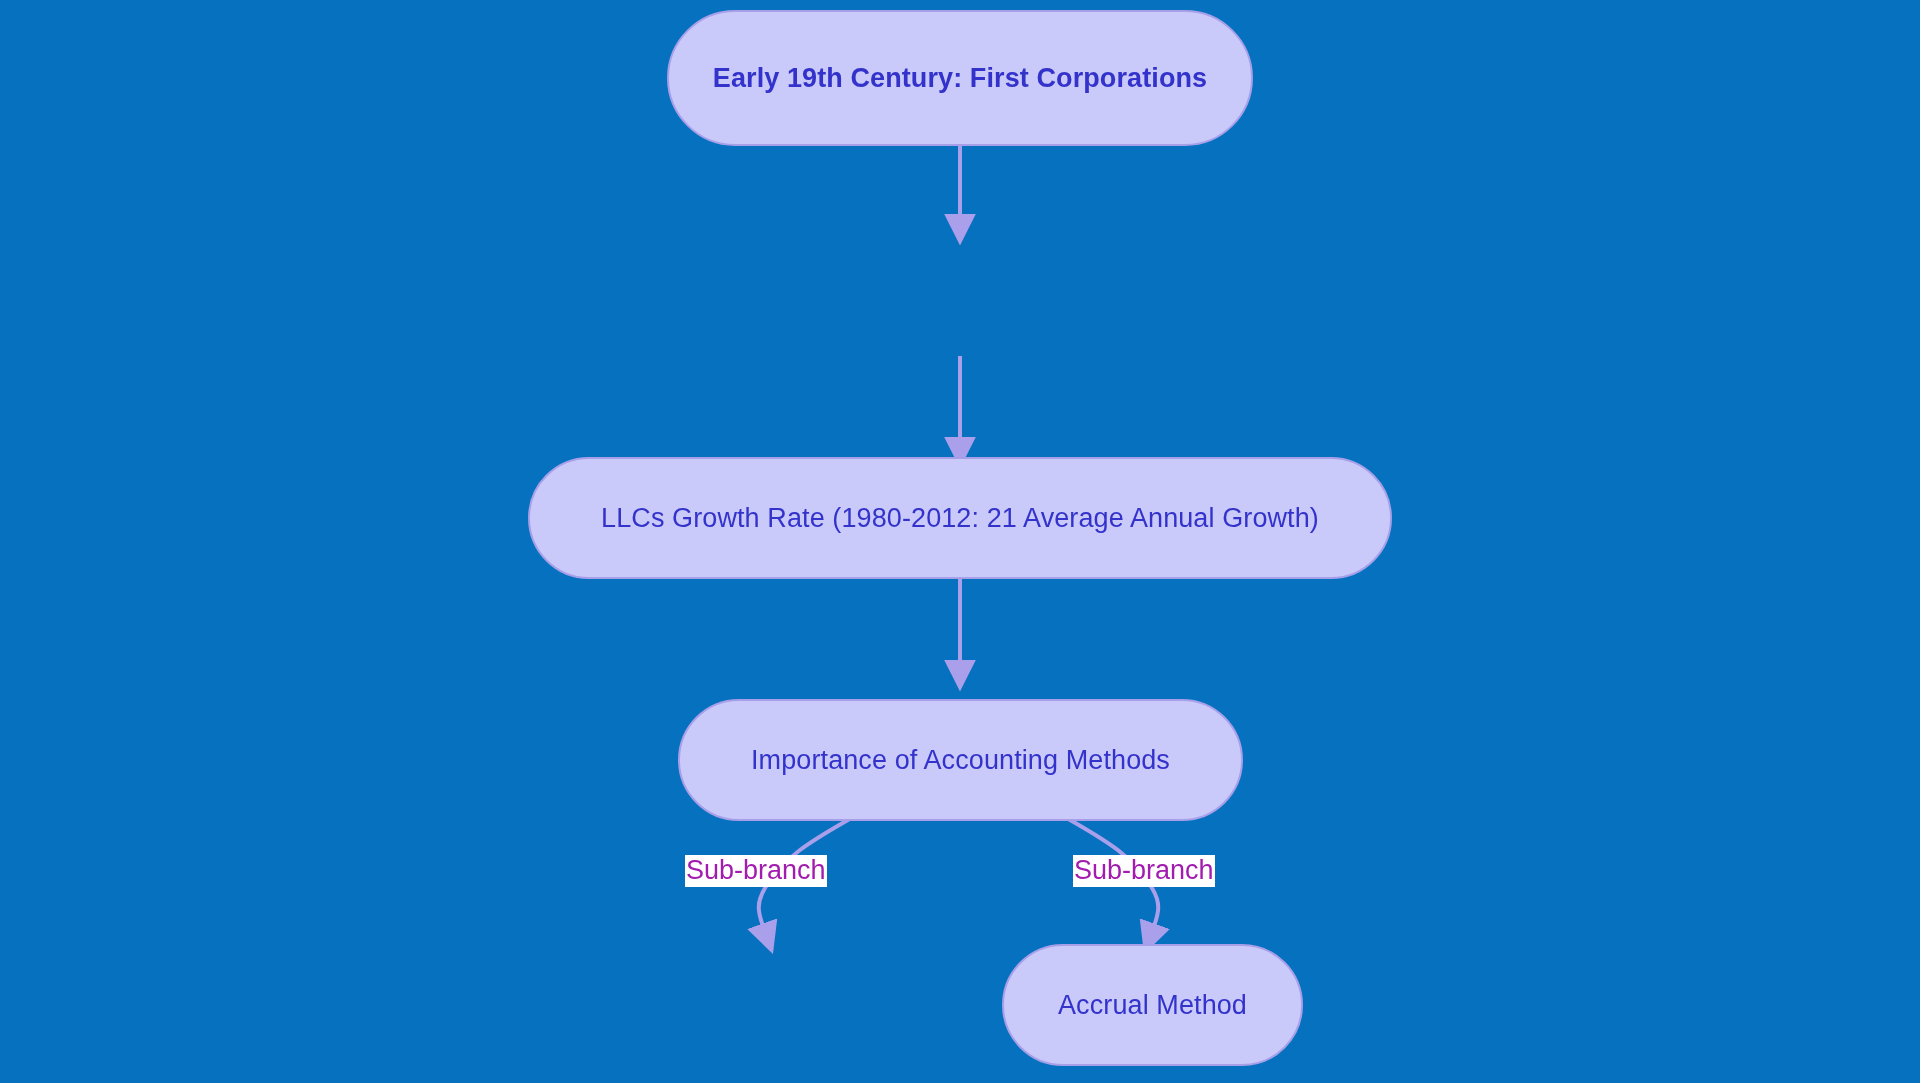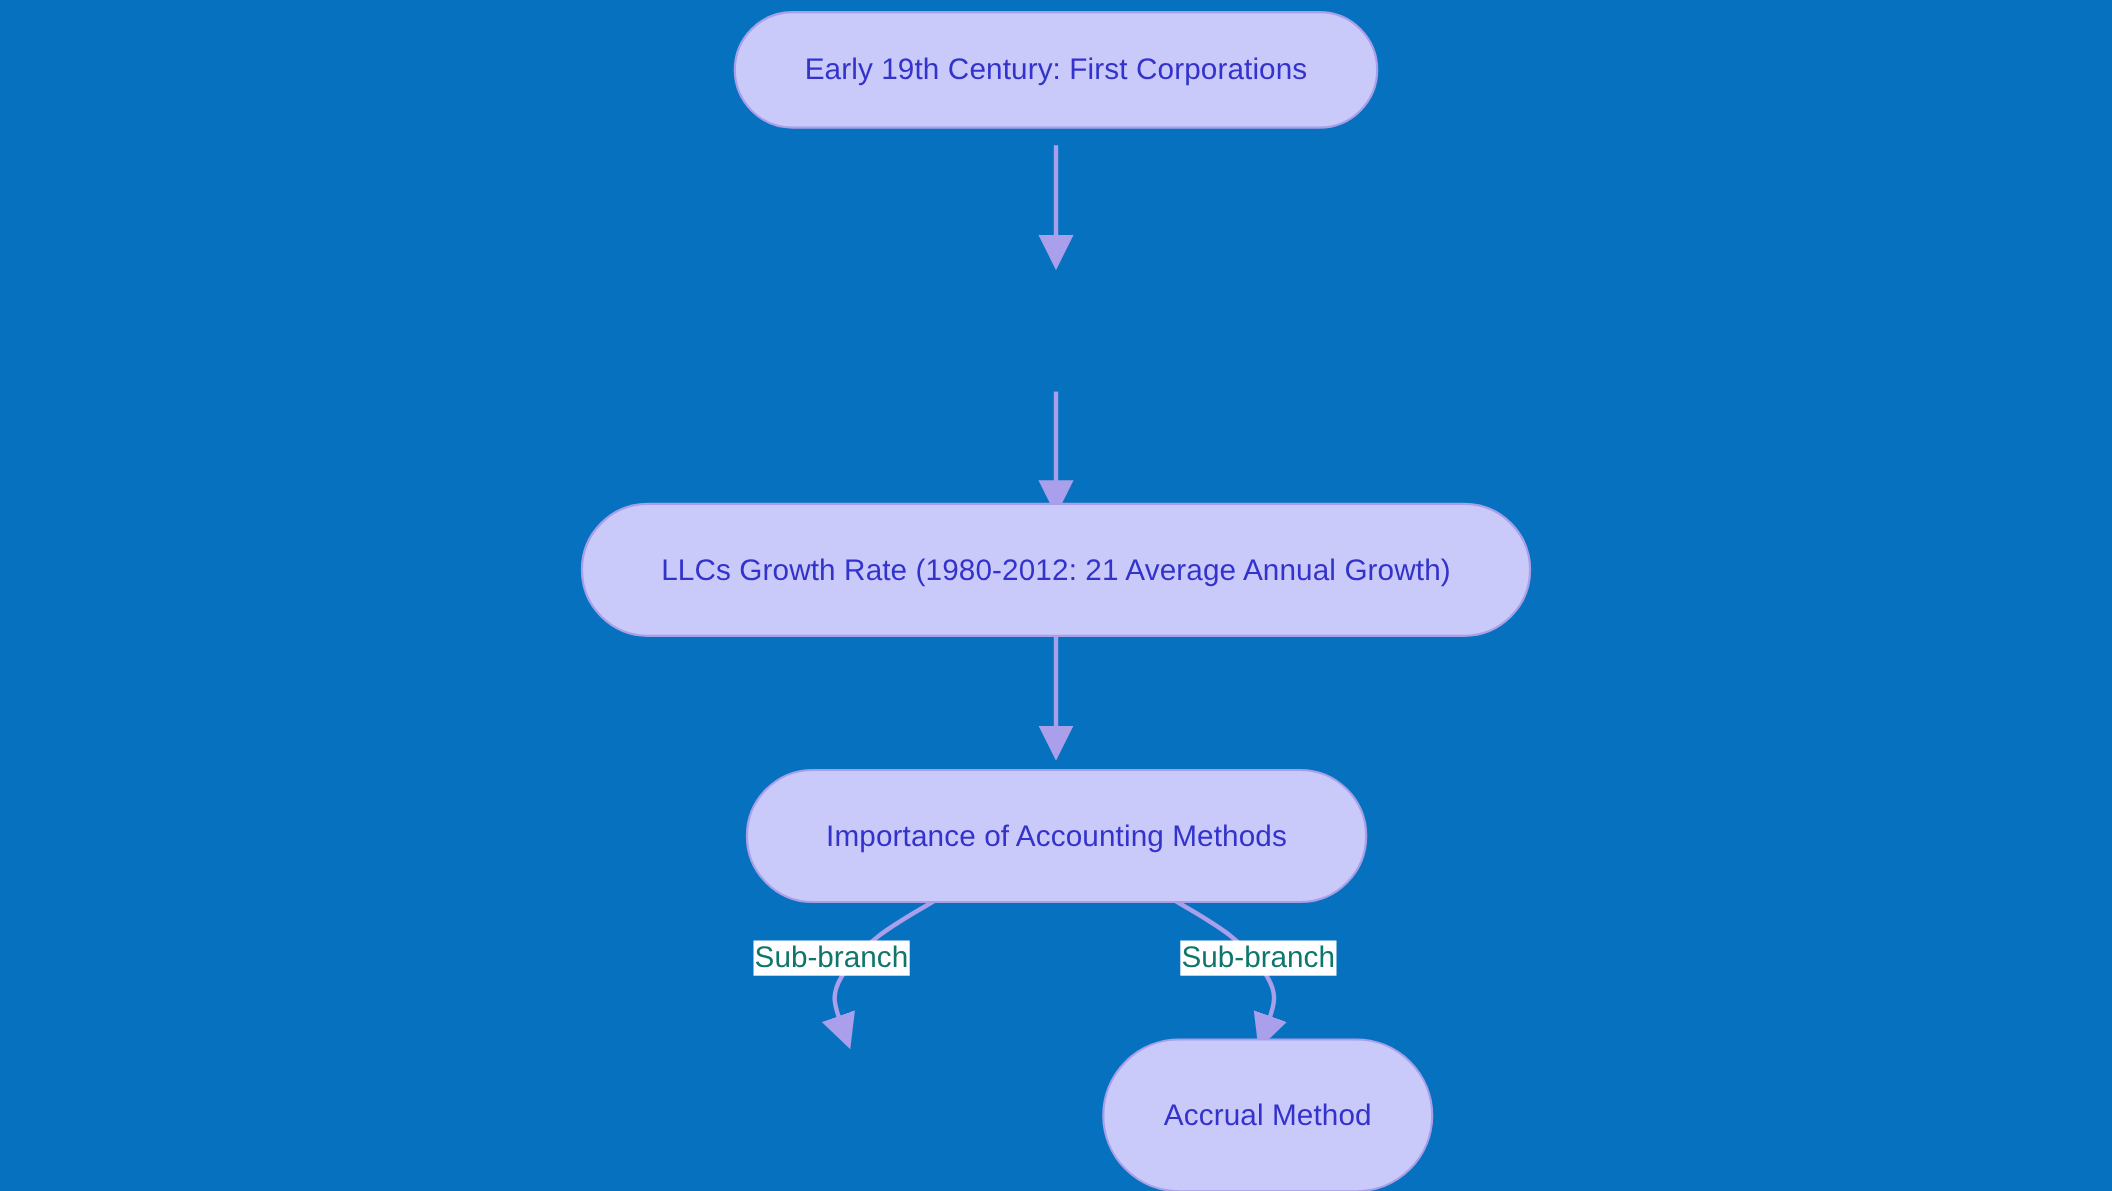--- a/index.html
+++ b/index.html
@@ -34,21 +34,21 @@
     color: #3333cc;
     font-size: 27px;
     font-weight: 400;
     letter-spacing: 0.1px;
     white-space: nowrap;
     text-align: center;
   }
   .edge-label {
     position: absolute;
     background: #ffffff;
-    color: #0f766e;
+    color: #a21caf;
     font-size: 27px;
     line-height: 1.18;
     padding: 0 1px;
     white-space: nowrap;
   }
 </style>
 </head>
 <body>
 
 <div id="stage">
@@ -74,35 +74,35 @@
 
     <g>
       <path d="M 880,800 C 840,828 790,845 765,888 C 756,903 758,912 763,926" fill="none" stroke="#a99fea" stroke-width="4" marker-end="url(#arrowhead)"></path>
     </g>
 
     <g>
       <path d="M 1038,800 C 1078,828 1128,845 1152,888 C 1161,903 1159,912 1154,926" fill="none" stroke="#a99fea" stroke-width="4" marker-end="url(#arrowhead)"></path>
     </g>
   </svg>
 
-  <div class="node" style="left:667px; top:10px; width:586px; height:107px;">
+  <div class="node" style="left:667px; top:10px; width:586px; height:136px;font-weight:bold;">
     <span>Early 19th Century: First Corporations</span>
   </div>
 
 
   <div class="node" style="left:528px; top:457px; width:864px; height:122px;">
     <span>LLCs Growth Rate (1980-2012: 21 Average Annual Growth)</span>
   </div>
 
   <div class="node" style="left:678px; top:699px; width:565px; height:122px;">
     <span>Importance of Accounting Methods</span>
   </div>
 
 
-  <div class="node" style="left:1002px; top:944px; width:301px; height:140px;">
+  <div class="node" style="left:1002px; top:944px; width:301px; height:122px;">
     <span>Accrual Method</span>
   </div>
 
   <div class="edge-label" style="left:685px; top:855px;">Sub-branch</div>
 
   <div class="edge-label" style="left:1073px; top:855px;">Sub-branch</div>
 
 </div>
 
 </body></html>

